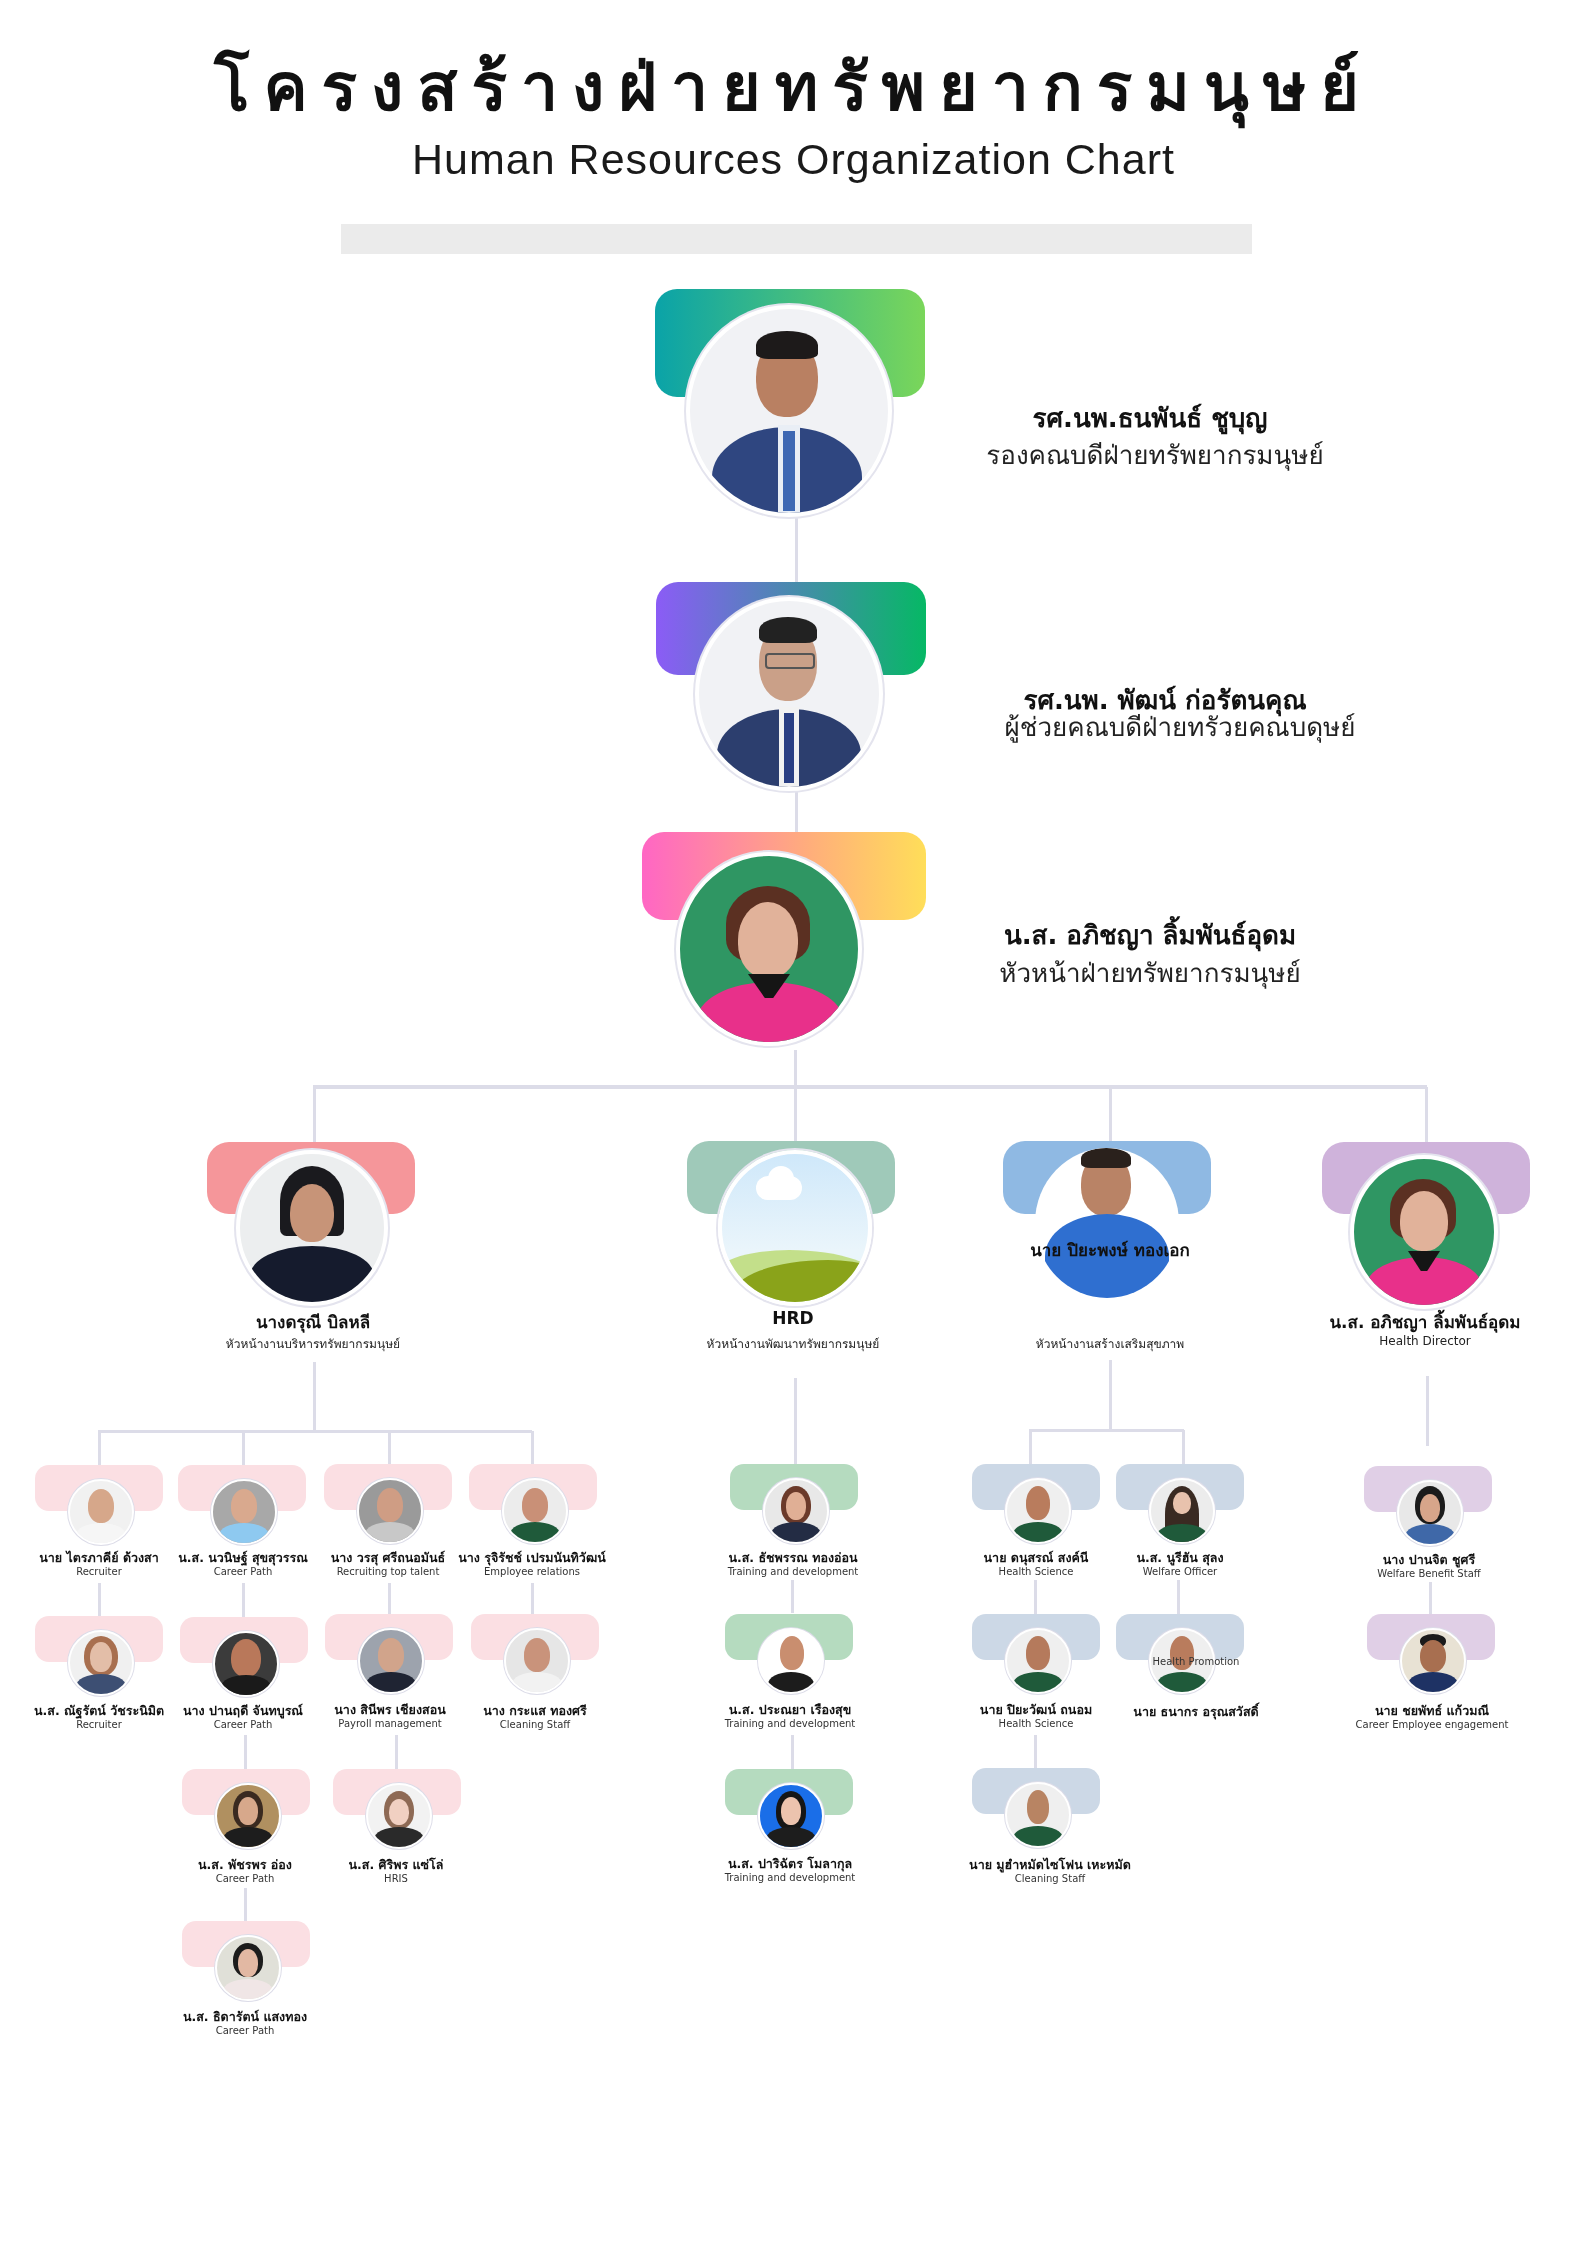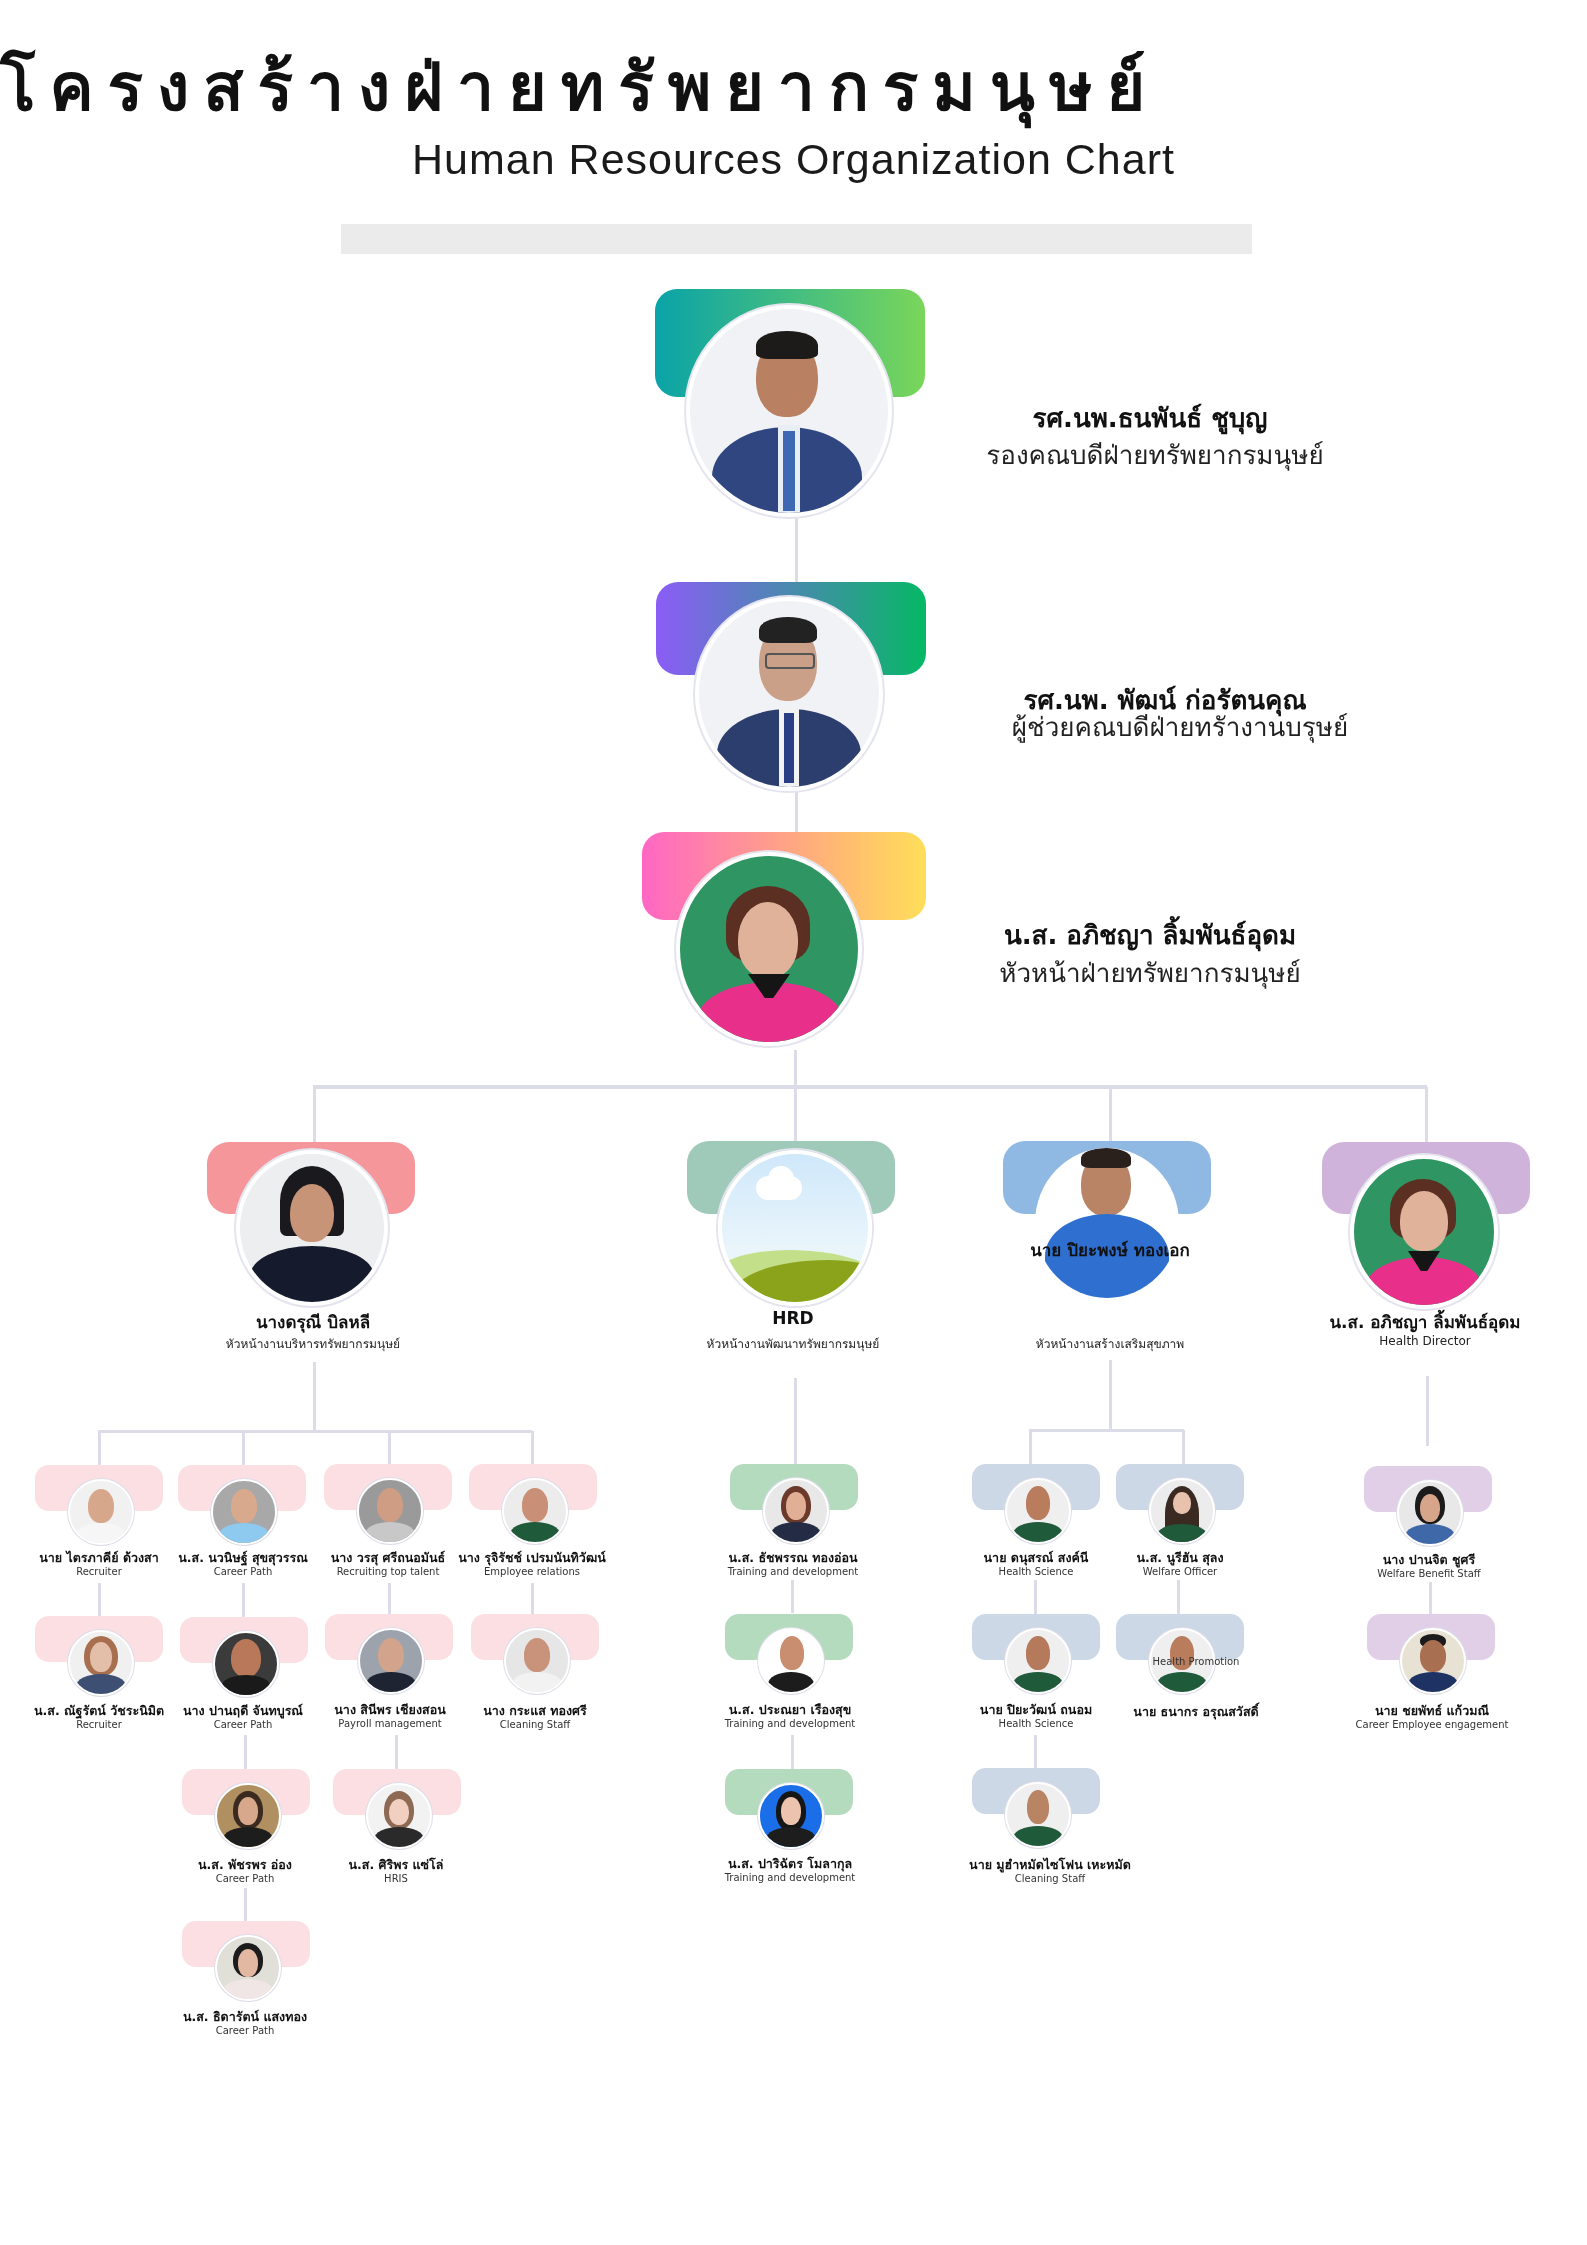--- a/index.html
+++ b/index.html
@@ -1,18 +1,18 @@
 <!DOCTYPE html>
 <html><head>
   <meta charset="utf-8">
   <style>
     html, body { margin: 0; padding: 0; background: #ffffff; }
     body { width: 1587px; height: 2245px; position: relative; overflow: hidden;
            font-family: "DejaVu Sans", "Liberation Sans", sans-serif; color: #111; }
-    .title-th { position: absolute; left: 0; width: 1587px; top: 55px; text-align: left;
+    .title-th { position: absolute; left: 0; width: 1587px; top: 55px; text-align: center;
                 font-family: "DejaVu Sans", sans-serif; font-weight: bold; font-size: 66px;
                 letter-spacing: 14px; color: #111; line-height: 1; }
     .title-en { position: absolute; left: 0; width: 1587px; top: 138px; text-align: center;
                 font-family: "Liberation Sans", sans-serif; font-size: 43px; color: #1a1a1a;
                 letter-spacing: 1px; line-height: 1; }
     .title-bar { position: absolute; left: 341px; top: 224px; width: 911px; height: 30px; background: #ebebeb; }
 
     .line { position: absolute; background: #dcdce8; }
 
     
@@ -102,21 +102,21 @@
     <div class="avatar-fill">
       <div class="head" style="left:60px;top:22px;width:58px;height:78px;background:#caa088;"></div>
       <div class="head" style="left:60px;top:16px;width:58px;height:26px;background:#222;border-radius:50% 50% 20% 20%;"></div>
       <div style="position:absolute;left:66px;top:52px;width:46px;height:12px;border:2px solid #555;border-radius:4px;"></div>
       <div class="torso" style="left:18px;top:108px;width:144px;height:90px;background:#2c3e6e;"></div>
       <div style="position:absolute;left:80px;top:106px;width:20px;height:80px;background:#f2f2f2;"></div>
       <div style="position:absolute;left:85px;top:112px;width:10px;height:70px;background:#2a3f83;"></div>
     </div>
   </div>
   <div class="exec-name" style="left:1000px;top:672px;width:330px;margin-top:7px;">รศ.นพ. พัฒน์ ก่อรัตนคุณ</div>
-  <div class="exec-role" style="left:980px;top:706px;width:400px;">ผู้ช่วยคณบดีฝ่ายทรัางานบรุษย์</div>
+  <div class="exec-role" style="left:980px;top:706px;width:400px;">ผู้ช่วยคณบดีฝ่ายทรัวยคณบดุษย์</div>
 </div>
 
 <div>
   <div class="tab" style="left:642px;top:832px;width:284px;height:88px;background:linear-gradient(90deg,#ff66c4,#ffaf7a 60%,#ffde59);"></div>
   <div class="circle" style="left:676px;top:852px;width:178px;height:186px;background:#2f9663;">
     <div class="avatar-fill">
       <div class="head" style="left:46px;top:30px;width:84px;height:76px;background:#5b3022;border-radius:50% 50% 30% 30%;"></div>
       <div class="head" style="left:58px;top:46px;width:60px;height:76px;background:#e1b29a;"></div>
       <div class="torso" style="left:16px;top:126px;width:148px;height:80px;background:#e8308a;"></div>
       <div style="position:absolute;left:68px;top:118px;width:42px;height:24px;background:#151515;clip-path:polygon(0 0,100% 0,60% 100%,40% 100%);"></div>

